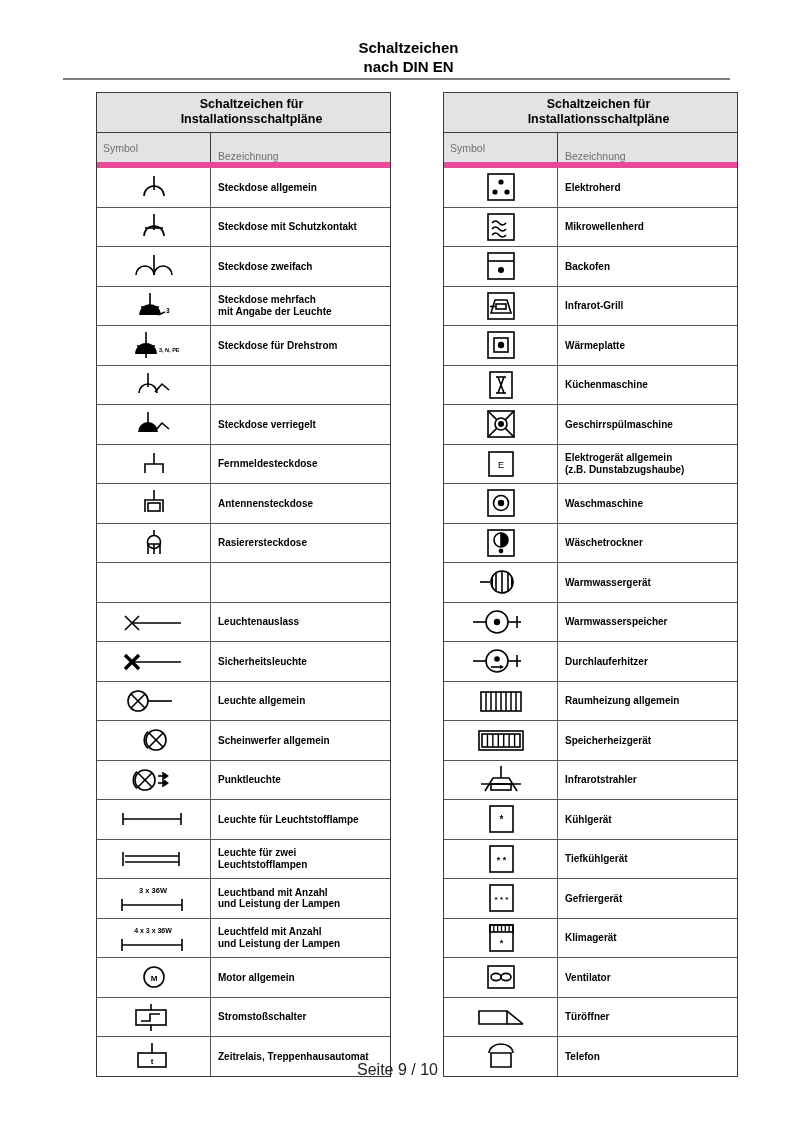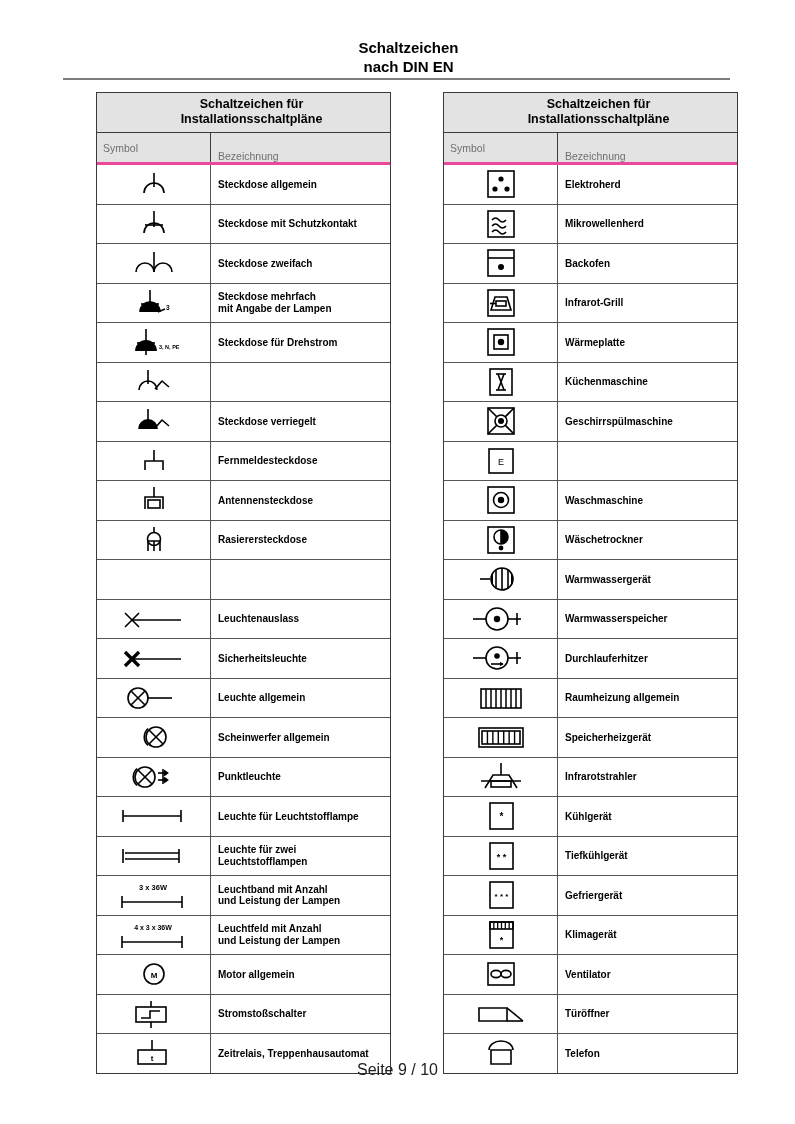--- a/index.html
+++ b/index.html
@@ -28,21 +28,21 @@
        box-sizing:border-box;background:#fff;}
   .tbl.left{left:96px;}
   .tbl.right{left:443px;}
 
   .tbl-head{
     background:#e3e3e3;border-bottom:1px solid #3a3a3a;
     text-align:center;font-weight:bold;font-size:12.5px;line-height:15px;
     padding:4px 0 5px 16px;
   }
   .tbl-subhead{
-    display:flex;background:#e3e3e3;border-bottom:3px solid #ec4899;
+    display:flex;background:#e3e3e3;border-bottom:6px solid #ec4899;
     height:29px;align-items:center;
   }
   .tbl-subhead .c1{width:114px;box-sizing:border-box;padding-left:6px;
     border-right:1px solid #3a3a3a;height:29px;display:flex;align-items:center;}
   .tbl-subhead .c2{flex:1;box-sizing:border-box;padding-left:7px;height:29px;
     display:flex;align-items:flex-end;}
   .sub-txt{font-size:10.5px;color:#6f6f6f;}
 
   .row{display:flex;border-bottom:1px solid #555;height:38.5px;}
   .row:last-child{border-bottom:none;}
@@ -136,21 +136,21 @@
               <line x1="26" y1="4" x2="26" y2="20" stroke="#000" fill="none" stroke-width="1.6"></line>
               <line x1="17" y1="18" x2="35" y2="18" stroke="#000" fill="none" stroke-width="1.6"></line>
               <path d="M16 26 A10 10 0 0 1 36 26" stroke="#000" fill="#000" stroke-width="1.6"></path>
               <line x1="34" y1="26" x2="41" y2="23" stroke="#000" stroke-width="1.4"></line>
               <text x="42" y="24" font-size="6.5" font-family="Liberation Sans, sans-serif" font-weight="bold" text-anchor="start" fill="#000">3</text>
             </svg>
           </div>
           <div class="cell-lbl">
             <div>
               <span>Steckdose mehrfach</span>
-              <span>mit Angabe der Lampen</span>
+              <span>mit Angabe der Leuchte</span>
             </div>
           </div>
         </div>
         <div class="row">
           <div class="cell-sym">
             <svg width="60" height="34" viewBox="0 0 60 34">
               <line x1="22" y1="4" x2="22" y2="20" stroke="#000" fill="none" stroke-width="1.6"></line>
               <line x1="13" y1="18" x2="31" y2="18" stroke="#000" fill="none" stroke-width="1.6"></line>
               <path d="M12 26 A10 10 0 0 1 32 26" stroke="#000" fill="#000" stroke-width="1.8"></path>
               <line x1="22" y1="24" x2="22" y2="30" stroke="#000" fill="none" stroke-width="1.6"></line>
@@ -539,20 +539,26 @@
             </div>
           </div>
         </div>
         <div class="row">
           <div class="cell-sym">
             <svg width="60" height="34" viewBox="0 0 60 34">
               <rect x="18" y="5" width="24" height="24" stroke="#000" fill="none" stroke-width="1.6"></rect>
               <text x="30" y="21" font-size="9" font-family="Liberation Sans, sans-serif" font-weight="normal" text-anchor="middle" fill="#000">E</text>
             </svg>
           </div>
+          <div class="cell-lbl">
+            <div>
+              <span>Elektrogerät allgemein</span>
+              <span>(z.B. Dunstabzugshaube)</span>
+            </div>
+          </div>
         </div>
         <div class="row">
           <div class="cell-sym">
             <svg width="60" height="34" viewBox="0 0 60 34">
               <rect x="17" y="4" width="26" height="26" stroke="#000" fill="none" stroke-width="1.6"></rect>
               <circle cx="30" cy="17" r="7.5" stroke="#000" fill="none" stroke-width="1.6"></circle>
               <circle cx="30" cy="17" r="3.2" fill="#000"></circle>
             </svg>
           </div>
           <div class="cell-lbl">

